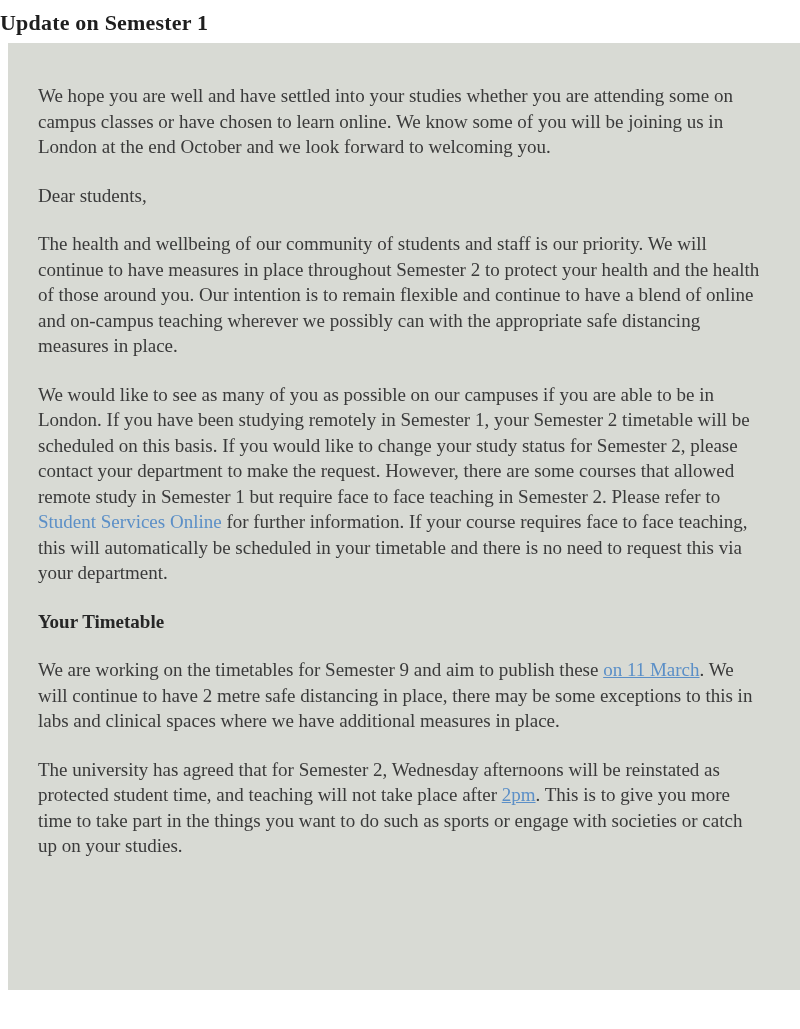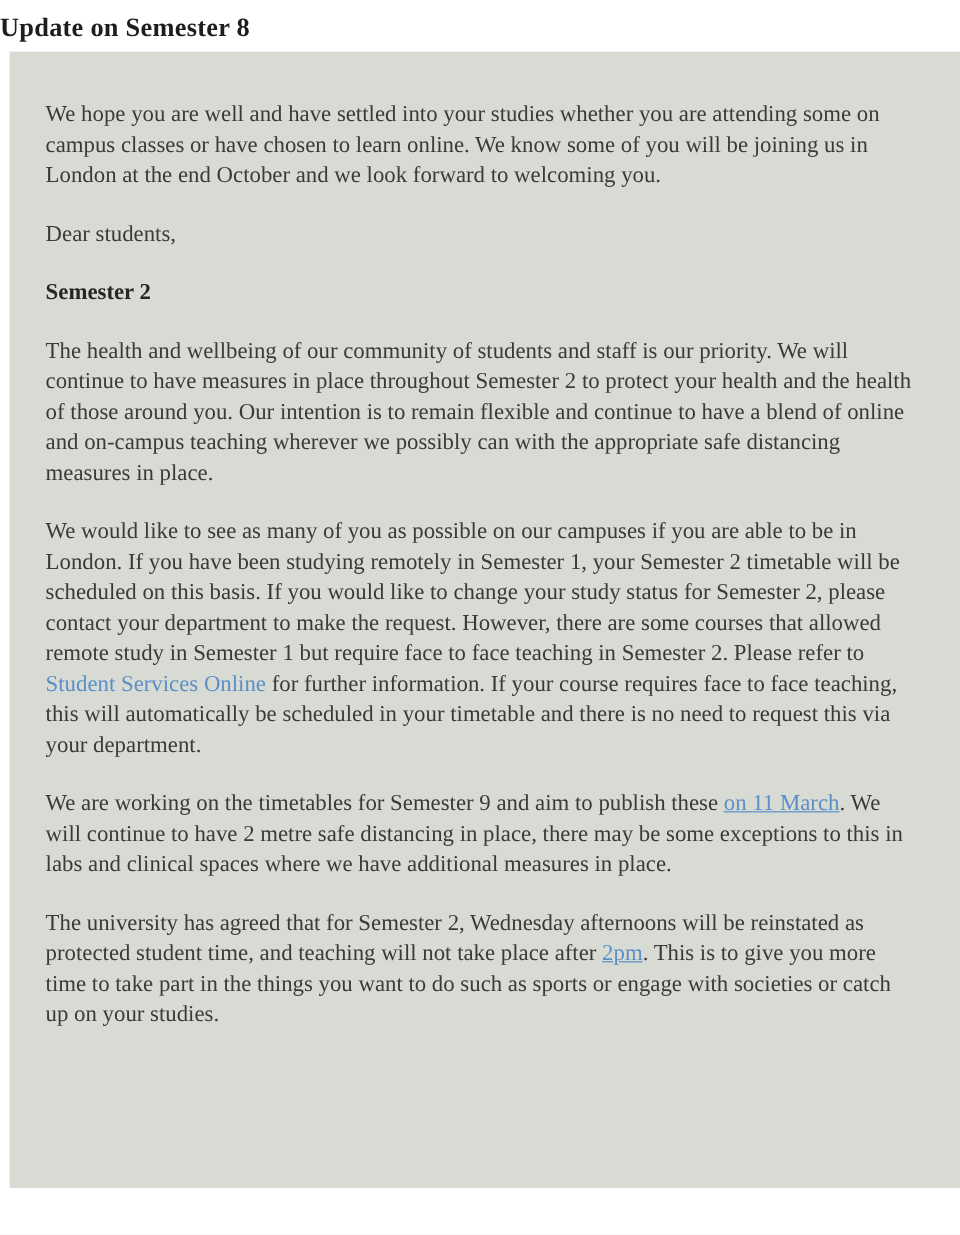--- a/index.html
+++ b/index.html
@@ -53,26 +53,26 @@
     cursor: pointer;
   }
   a.link.underline {
     text-decoration: underline;
   }
 </style>
 </head>
 <body>
 
 <header class="page-header">
-  <h1 class="page-title">Update on Semester 8</h1>
+  <h1 class="page-title">Update on Semester 1</h1>
 </header>
 
 <main class="panel">
   <div class="email-content" id="email-content">
       <p><span>We hope you are well and have settled into your studies whether you are attending some on campus classes or have chosen to learn online. We know some of you will be joining us in London at the end October and we look forward to welcoming you.</span></p>
       <p><span>Dear students,</span></p>
-      <p class="heading"><span>Semester 2</span></p>
       <p><span>The health and wellbeing of our community of students and staff is our priority. We will continue to have measures in place throughout Semester 2 to protect your health and the health of those around you. Our intention is to remain flexible and continue to have a blend of online and on-campus teaching wherever we possibly can with the appropriate safe distancing measures in place.</span></p>
       <p><span>We would like to see as many of you as possible on our campuses if you are able to be in London. If you have been studying remotely in Semester 1, your Semester 2 timetable will be scheduled on this basis. If you would like to change your study status for Semester 2, please contact your department to make the request. However, there are some courses that allowed remote study in Semester 1 but require face to face teaching in Semester 2. Please refer to </span><a class="link">Student Services Online</a><span> for further information. If your course requires face to face teaching, this will automatically be scheduled in your timetable and there is no need to request this via your department.</span></p>
+      <p class="heading"><span>Your Timetable</span></p>
       <p><span>We are working on the timetables for Semester 9 and aim to publish these </span><a class="link underline">on 11 March</a><span>. We will continue to have 2 metre safe distancing in place, there may be some exceptions to this in labs and clinical spaces where we have additional measures in place.</span></p>
       <p><span>The university has agreed that for Semester 2, Wednesday afternoons will be reinstated as protected student time, and teaching will not take place after </span><a class="link underline">2pm</a><span>. This is to give you more time to take part in the things you want to do such as sports or engage with societies or catch up on your studies.</span></p>
     </div>
 </main>
 
 </body></html>

